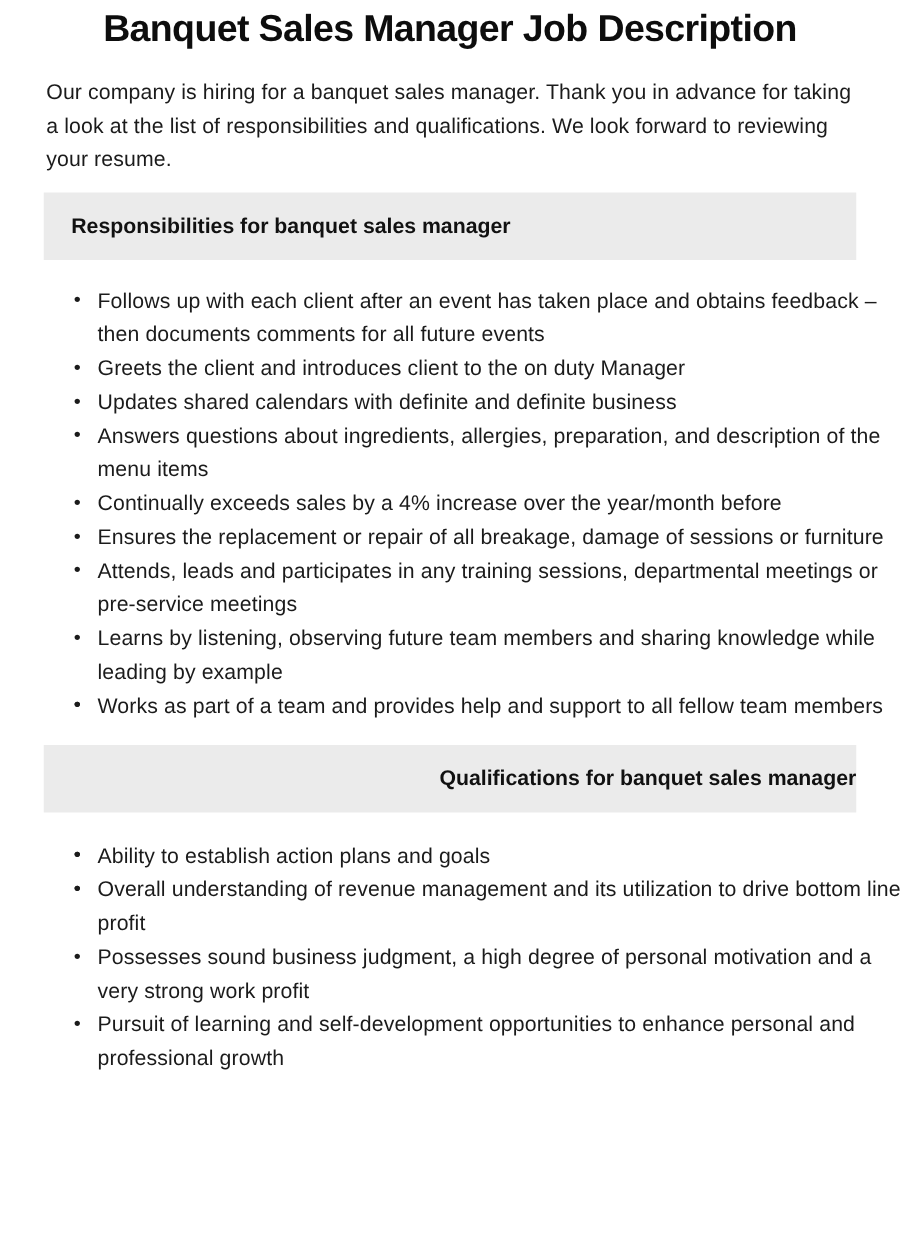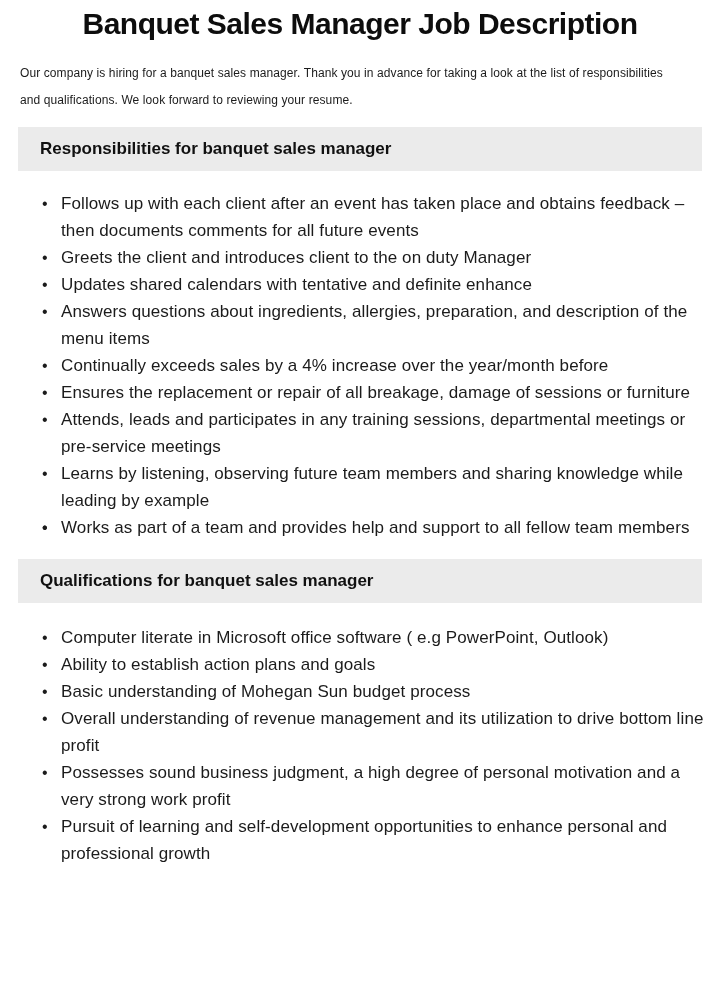--- a/index.html
+++ b/index.html
@@ -14,53 +14,54 @@
   }
   body {
     width: 720px;
     height: 1003px;
     background: var(--page-bg, #fff);
     font-family: "Liberation Sans", sans-serif;
     color: var(--body-text, #1b1b1b);
     overflow: hidden;
   }
   .page {
-    padding: 0 20px;
+    padding: 0 37px;
   }
   h1.title {
     margin: 0;
     padding-top: 4px;
     font-size: 30px;
     line-height: 40px;
     font-weight: 700;
     letter-spacing: -0.5px;
     text-align: center;
     color: #0d0d0d;
     white-space: nowrap;
   }
   p.intro {
     margin: 16px 0 0 0;
-    font-size: 12px;
+    font-size: 17px;
     line-height: 27px;
     max-width: 652px;
     letter-spacing: 0.1px;
   }
   .sec-head {
     margin: 13px -2px 0 -2px;
-    height: 44px;
+    height: 54px;
     display: flex;
     align-items: center;
     background: var(--section-header-bg, #ebebeb);
     padding-left: 22px;
     font-size: 17px;
     font-weight: 700;
     color: #111;
   }
   .sec-head.second {
     margin-top: 18px;
+    justify-content: flex-end;
   }
   ul.bullets {
     list-style: none;
     margin: 19px 0 0 0;
     padding: 0;
   }
   ul.bullets.second {
     margin-top: 21px;
   }
   ul.bullets li {
@@ -96,21 +97,21 @@
       <li>
         <span class="dot">•</span>
         <span class="txt">Follows up with each client after an event has taken place and obtains feedback –then documents comments for all future events</span>
       </li>
       <li>
         <span class="dot">•</span>
         <span class="txt">Greets the client and introduces client to the on duty Manager</span>
       </li>
       <li>
         <span class="dot">•</span>
-        <span class="txt">Updates shared calendars with tentative and definite enhance</span>
+        <span class="txt">Updates shared calendars with definite and definite business</span>
       </li>
       <li>
         <span class="dot">•</span>
         <span class="txt">Answers questions about ingredients, allergies, preparation, and description of the menu items</span>
       </li>
       <li>
         <span class="dot">•</span>
         <span class="txt">Continually exceeds sales by a 4% increase over the year/month before</span>
       </li>
       <li>
@@ -135,29 +136,27 @@
     </ul>
   </section>
 
   <section>
     <div class="sec-head second">
       <span>Qualifications for banquet sales manager</span>
     </div>
     <ul class="bullets second">
       <li>
         <span class="dot">•</span>
-        <span class="txt">Computer literate in Microsoft office software ( e.g PowerPoint, Outlook)</span>
       </li>
       <li>
         <span class="dot">•</span>
         <span class="txt">Ability to establish action plans and goals</span>
       </li>
       <li>
         <span class="dot">•</span>
-        <span class="txt">Basic understanding of Mohegan Sun budget process</span>
       </li>
       <li>
         <span class="dot">•</span>
         <span class="txt">Overall understanding of revenue management and its utilization to drive bottom line profit</span>
       </li>
       <li>
         <span class="dot">•</span>
         <span class="txt">Possesses sound business judgment, a high degree of personal motivation and a very strong work profit</span>
       </li>
       <li>

